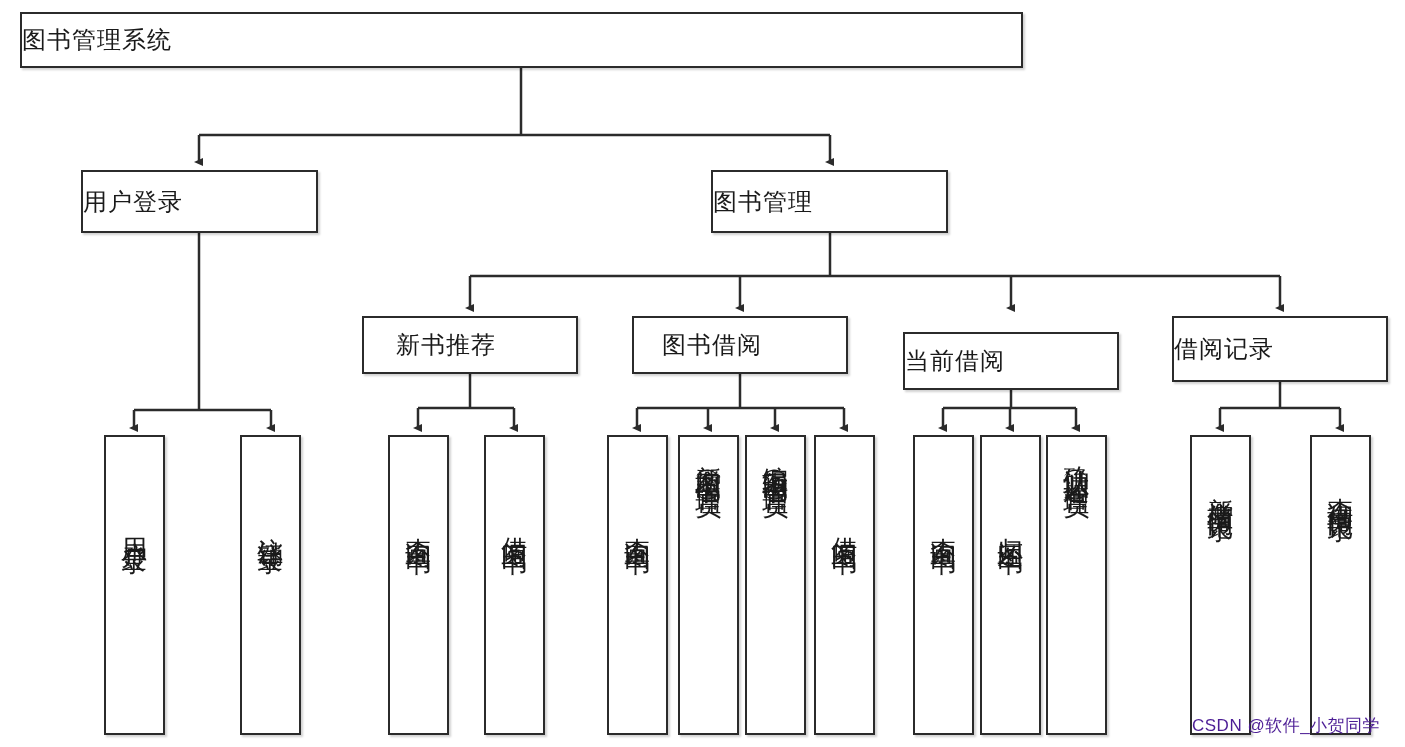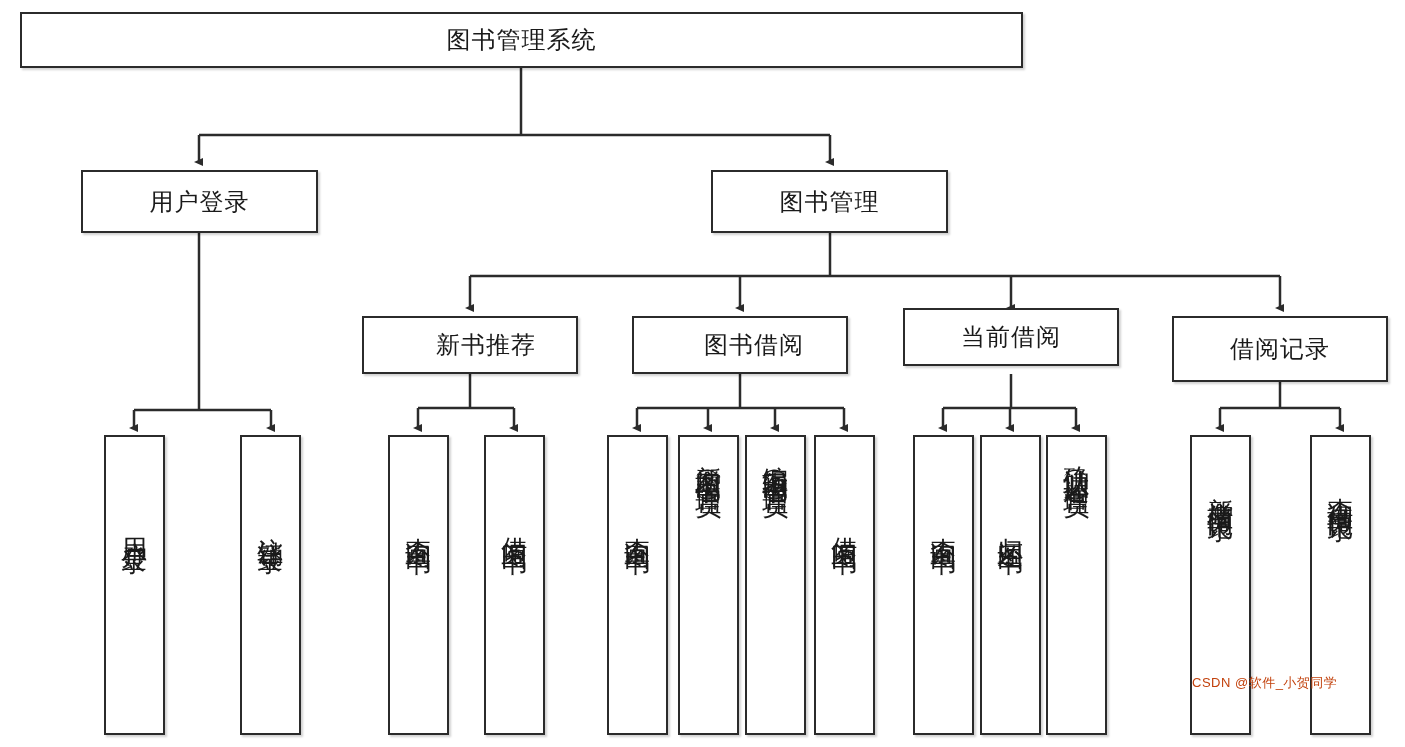--- a/index.html
+++ b/index.html
@@ -24,21 +24,21 @@
     pointer-events: none;
   }
   .node {
     position: absolute;
     box-sizing: border-box;
     border: 2px solid #2b2b2b;
     background: #ffffff;
     color: #1a1a1a;
     display: flex;
     align-items: center;
-    justify-content: center;
+    justify-content: flex-start;
     box-shadow: 2px 2px 2px rgba(0,0,0,0.18);
   }
   .node .label {
     letter-spacing: 1px;
     line-height: 1.25;
     white-space: nowrap;
   }
   .node.horiz .label {
     font-size: 24px;
   }
@@ -56,23 +56,23 @@
   }
   .node.vert.mid .label {
     margin-top: 80px;
   }
   .node.vert.tall .label {
     margin-top: 8px;
   }
   .watermark {
     position: absolute;
     left: 1192px;
-    top: 674px;
-    font-size: 13px;
-    color: #c2410c;
+    top: 714px;
+    font-size: 17px;
+    color: #4c1d95;
     white-space: nowrap;
     letter-spacing: 0.5px;
   }
 </style>
 </head>
 <body>
 
 <div id="canvas">
 
   <svg class="edges" viewBox="0 0 1405 747" xmlns="http://www.w3.org/2000/svg">
@@ -135,21 +135,21 @@
   <div class="node horiz" style="left:711px; top:170px; width:237px; height:63px;">
     <span class="label">图书管理</span>
   </div>
 
   <div class="node horiz" style="left:362px; top:316px; width:216px; height:58px;padding-left:32px;">
     <span class="label">新书推荐</span>
   </div>
   <div class="node horiz" style="left:632px; top:316px; width:216px; height:58px;padding-left:28px;">
     <span class="label">图书借阅</span>
   </div>
-  <div class="node horiz" style="left:903px; top:308px; width:216px; height:58px;">
+  <div class="node horiz" style="left:903px; top:332px; width:216px; height:58px;">
     <span class="label">当前借阅</span>
   </div>
   <div class="node horiz" style="left:1172px; top:316px; width:216px; height:66px;">
     <span class="label">借阅记录</span>
   </div>
 
   <div class="node vert mid" style="left:104px; top:435px; width:61px; height:300px;">
     <span class="label">用户登录</span>
   </div>
   <div class="node vert mid" style="left:240px; top:435px; width:61px; height:300px;">

